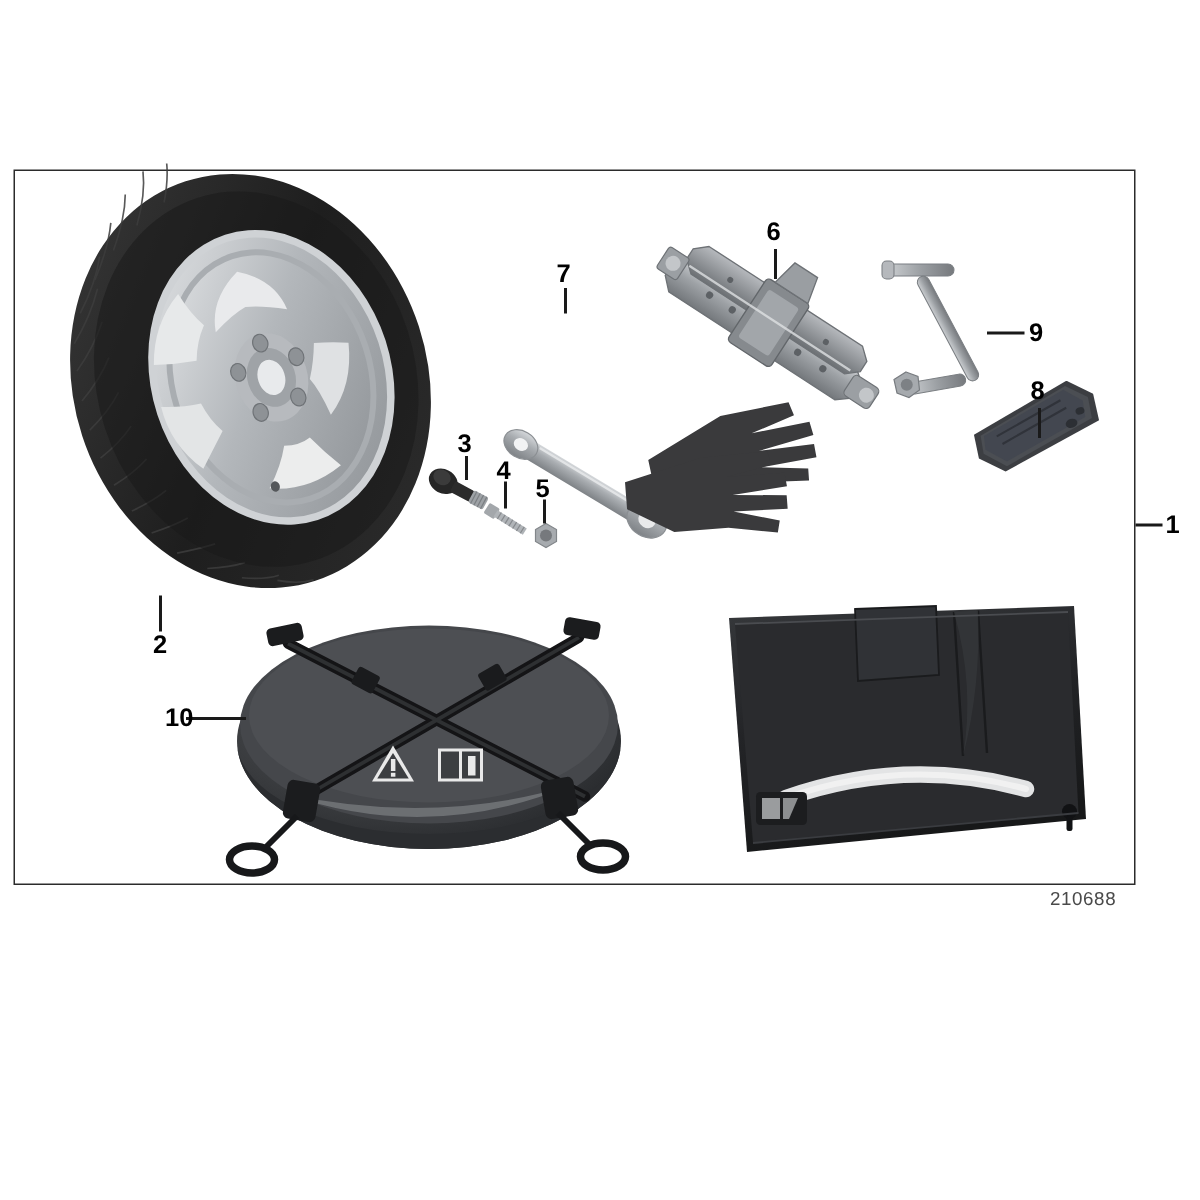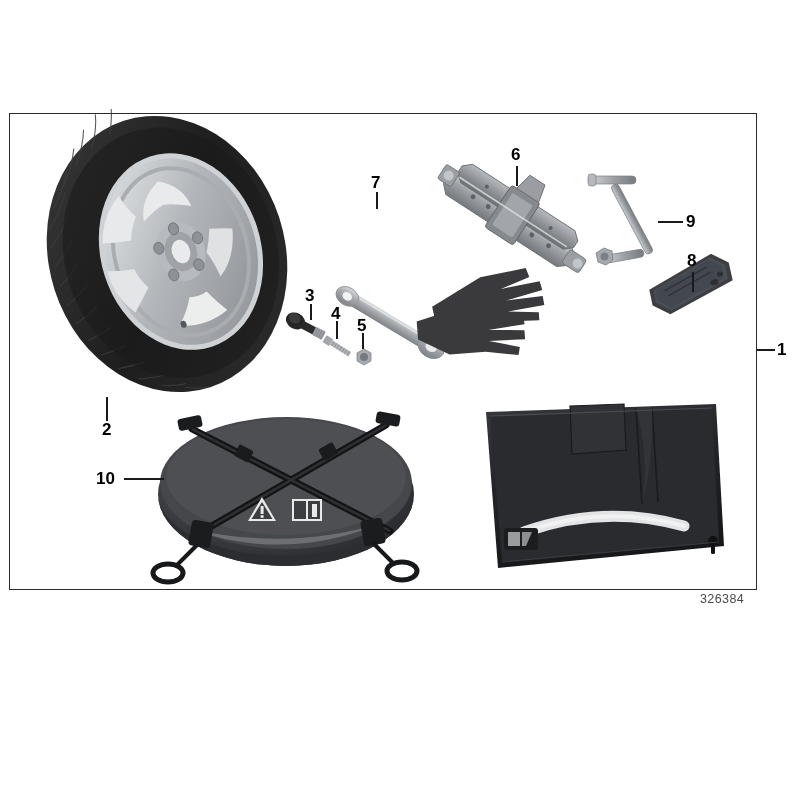--- a/index.html
+++ b/index.html
@@ -428,21 +428,21 @@
 
     <g transform="translate(152,110)">
       <rect x="0" y="0" width="30" height="22" fill="#e9e9e9"></rect>
       <rect x="2" y="2" width="12" height="18" fill="#3c3e41"></rect>
       <rect x="16" y="2" width="12" height="18" fill="#3c3e41"></rect>
       <rect x="14" y="1" width="2" height="20" fill="#e9e9e9"></rect>
       <rect x="20" y="5" width="5" height="13" fill="#e9e9e9"></rect>
     </g>
   </svg>
   <div class="leader h" style="left:114px; top:364px; width:40px;"></div>
-  <div class="callout" style="left:86px; top:356px;">10</div>
+  <div class="callout" style="left:100px; top:356px;">10</div>
 
   <svg class="abs" style="left:466px; top:282px;" width="255" height="180" viewBox="0 0 255 180">
     <defs>
       <linearGradient id="rollGrad" x1="0" y1="0" x2="0.3" y2="1">
         <stop offset="0%" stop-color="#36383b"></stop>
         <stop offset="50%" stop-color="#232427"></stop>
         <stop offset="100%" stop-color="#171819"></stop>
       </linearGradient>
     </defs>
 
@@ -470,20 +470,20 @@
 
     <path d="M 14 20 L 236 12" stroke="#4a4c50" stroke-width="1.2" fill="none"></path>
     <path d="M 26 166 L 243 146" stroke="#3a3c40" stroke-width="1.2" fill="none"></path>
   </svg>
 
 </div>
 
 <div class="leader h" style="left:757px; top:349px; width:18px;"></div>
 <div class="callout" style="left:777px; top:341px;">1</div>
 
-<div id="diagram-id">326384</div>
+<div id="diagram-id">210688</div>
 
 <div id="brand-bar">
 
   
 
   
 </div>
 
 </body></html>

